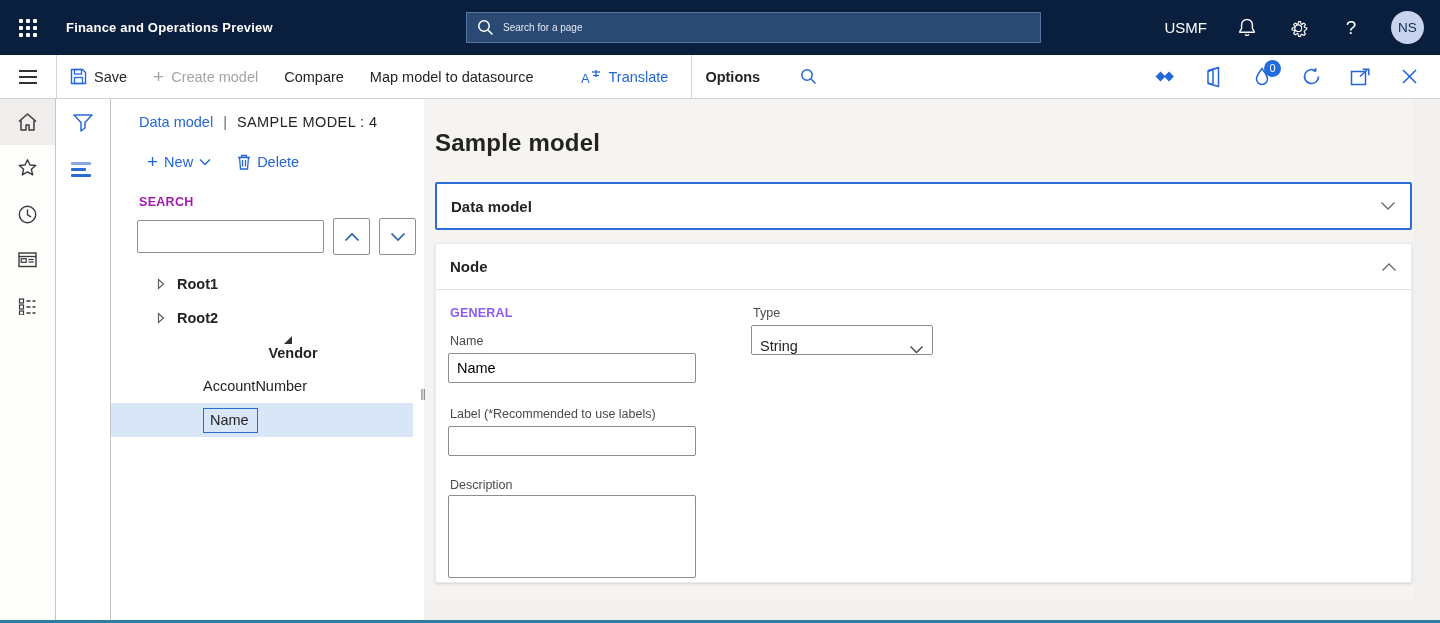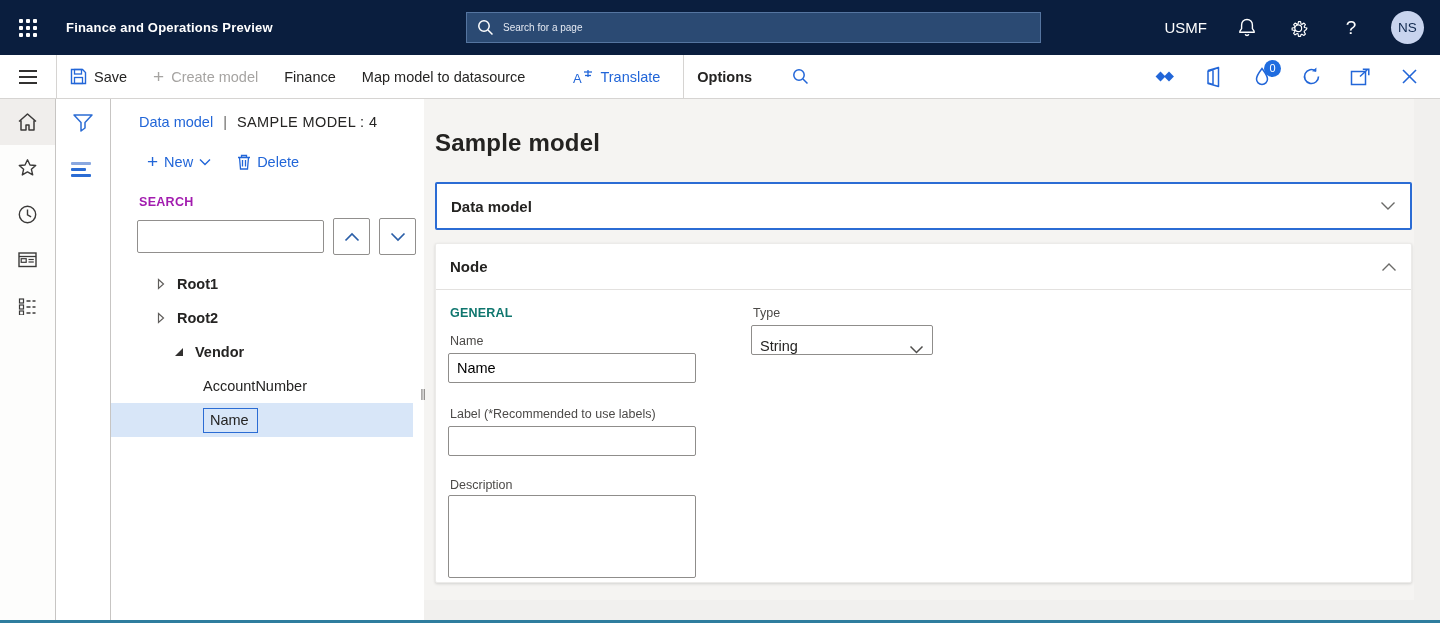--- a/index.html
+++ b/index.html
@@ -61,37 +61,37 @@
   .tt-plus { font-size:19px; line-height:1; }
   .search-label { position:absolute; left:28px; top:96px; font-size:12.5px; font-weight:bold; color:#a21caf; letter-spacing:.3px; }
   .search-row { position:absolute; left:26px; top:119px; display:flex; gap:9px; align-items:center; }
   .search-row input { width:187px; height:33px; border:1px solid #918f8d; border-radius:2px; font-size:14px; padding:0 8px; outline:none; background:#fff; font-family:"Liberation Sans",sans-serif; }
   .nav-btn { width:37px; height:37px; border:1px solid #918f8d; border-radius:2px; background:#fff; display:flex; align-items:center; justify-content:center; cursor:pointer; }
 
   .tree { position:absolute; left:0; top:168px; width:302px; }
   .tree-row { height:34px; display:flex; align-items:center; font-size:14.5px; cursor:pointer; }
   .tree-row .twisty { width:12px; display:flex; align-items:center; justify-content:center; margin-right:10px; }
   .tree-row.lvl0 { padding-left:44px; }
-  .tree-row.lvl1 { padding-left:62px; }
+  .tree-row.lvl1 { padding-left:62px;flex-direction:column; }
   .tree-row.lvl2 { padding-left:92px; }
   .tree-row.branch { font-weight:bold; }
   .tree-row.selected { background:#d8e6f8; }
   .sel-box { border:1px solid #2b6cd4; padding:3px 8px 4px 6px; }
   .splitter { position:absolute; left:300px; top:287px; color:#8a8886; font-size:15px; cursor:col-resize; width:24px; text-align:center; }
 
   
   .form { position:absolute; left:324px; right:28px; top:0; }
   .form-title { font-size:24px; font-weight:bold; color:#242321; margin-top:30px; letter-spacing:.2px; }
   .section-box { margin-top:25px; height:48px; background:#fff; border:2px solid #2b6cd4; border-radius:2px; display:flex; align-items:center; padding:0 14px; cursor:pointer; }
   .section-box .sec-label, .node-header .sec-label { font-size:15px; font-weight:bold; color:#242321; }
   .sec-chevron { margin-left:auto; display:flex; align-items:center; }
   .node-card { margin-top:13px; background:#fff; border:1px solid #ecebe9; border-radius:2px; box-shadow:0 1px 3px rgba(0,0,0,.14); height:340px; }
   .node-header { height:46px; display:flex; align-items:center; padding:0 14px; border-bottom:1px solid #e3e1df; cursor:pointer; }
   .node-body { position:relative; padding:16px 14px 0 12px; }
-  .group-label { font-size:12.5px; font-weight:bold; color:#0f766e; margin-left:2px; letter-spacing:.2px; }
+  .group-label { font-size:12.5px; font-weight:bold; color:#8b5cf6; margin-left:2px; letter-spacing:.2px; }
   .field-label { font-size:12.5px; color:#4c4a48; margin-left:2px; }
   .fl-name { margin-top:14px; }
   .fl-label { margin-top:24px; }
   .fl-desc { margin-top:22px; }
   .text-input { width:248px; height:30px; border:1px solid #8f8d8b; border-radius:2px; font-size:14.5px; padding:0 8px; outline:none; margin-top:5px; display:block; background:#fff; font-family:"Liberation Sans",sans-serif; }
   .textarea { width:248px; height:83px; border:1px solid #8f8d8b; border-radius:2px; font-size:14.5px; padding:6px 8px; outline:none; margin-top:3px; display:block; resize:none; background:#fff; font-family:"Liberation Sans",sans-serif; }
   .right-col { position:absolute; left:315px; top:16px; }
   .select-box { width:182px; height:30px; border:1px solid #8f8d8b; border-radius:2px; background:#fff; margin-top:5px; display:flex; align-items:flex-end; padding:0 8px; font-size:14.5px; cursor:pointer; }
   .select-box .sel-chev { margin-left:auto; display:flex; align-items:center; }
 
@@ -162,21 +162,21 @@
     </span>
     <span>Save</span>
   </div>
 
   <div class="ab-item disabled">
     <span class="ab-plus">+</span>
     <span>Create model</span>
   </div>
 
   <div class="ab-item">
-    <span>Finance</span>
+    <span>Compare</span>
   </div>
 
   <div class="ab-item">
     <span>Map model to datasource</span>
   </div>
 
   <div class="ab-item blue" style="margin-left:22px;">
     <span>
       <svg width="20" height="18" viewBox="0 0 20 18">
           <text x="0" y="15" font-size="13" fill="#2266d8" font-family="Liberation Sans, sans-serif">A</text>

